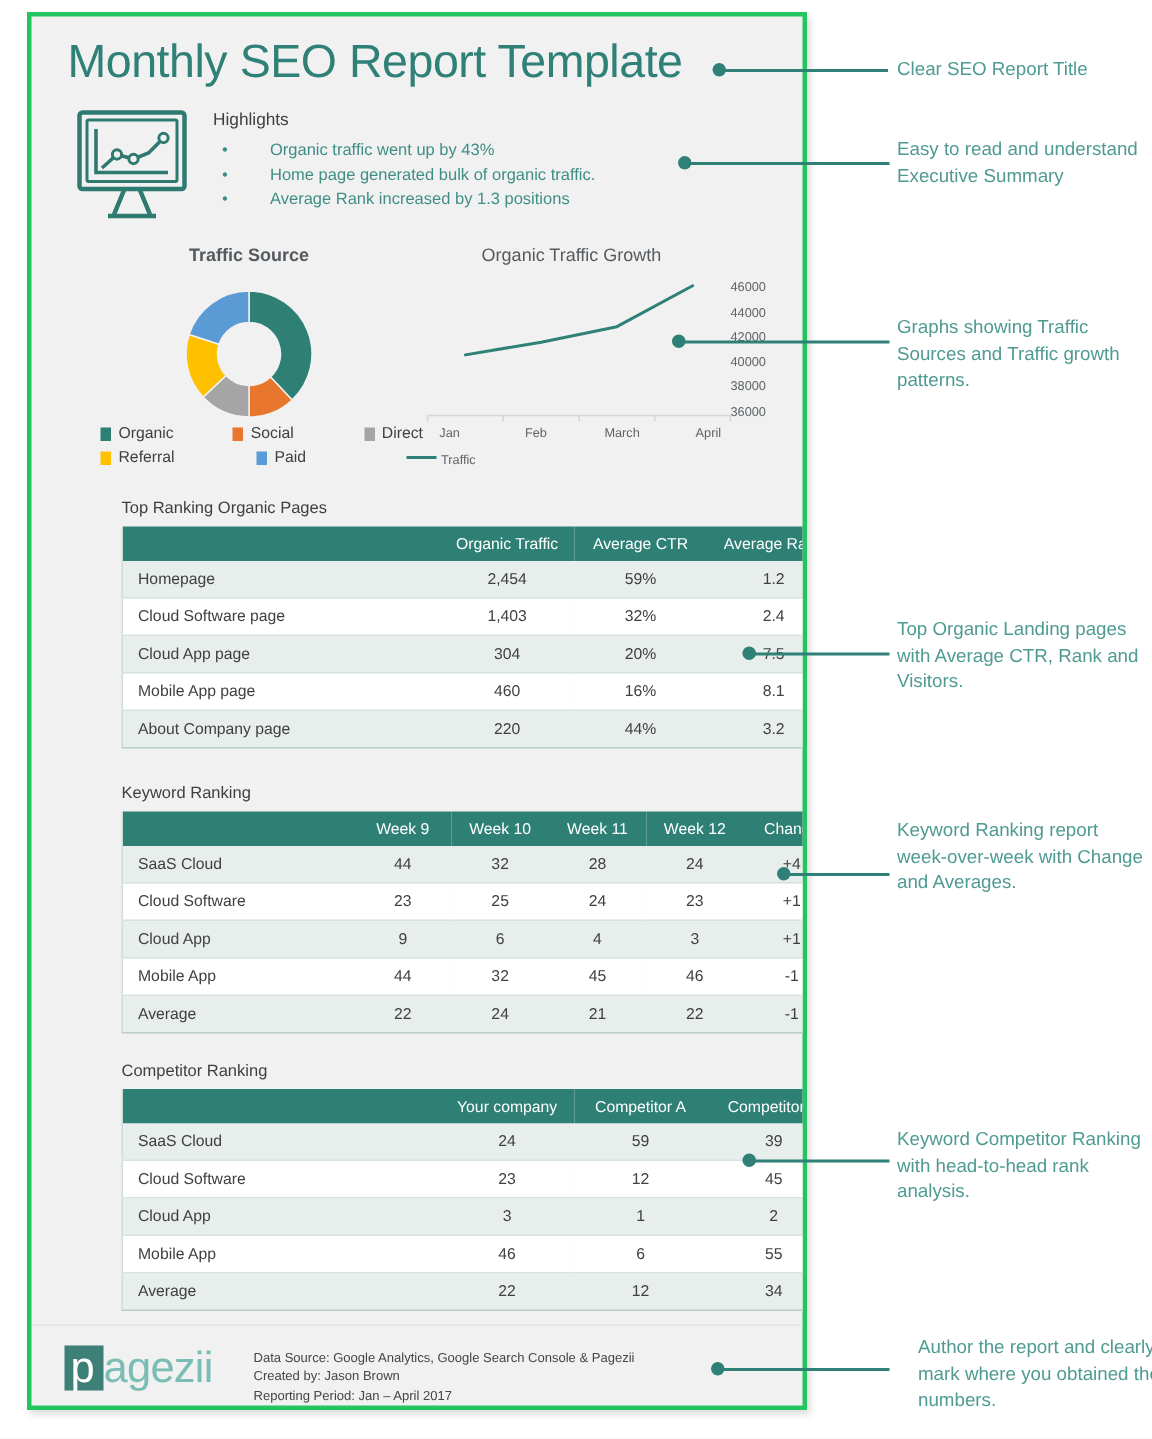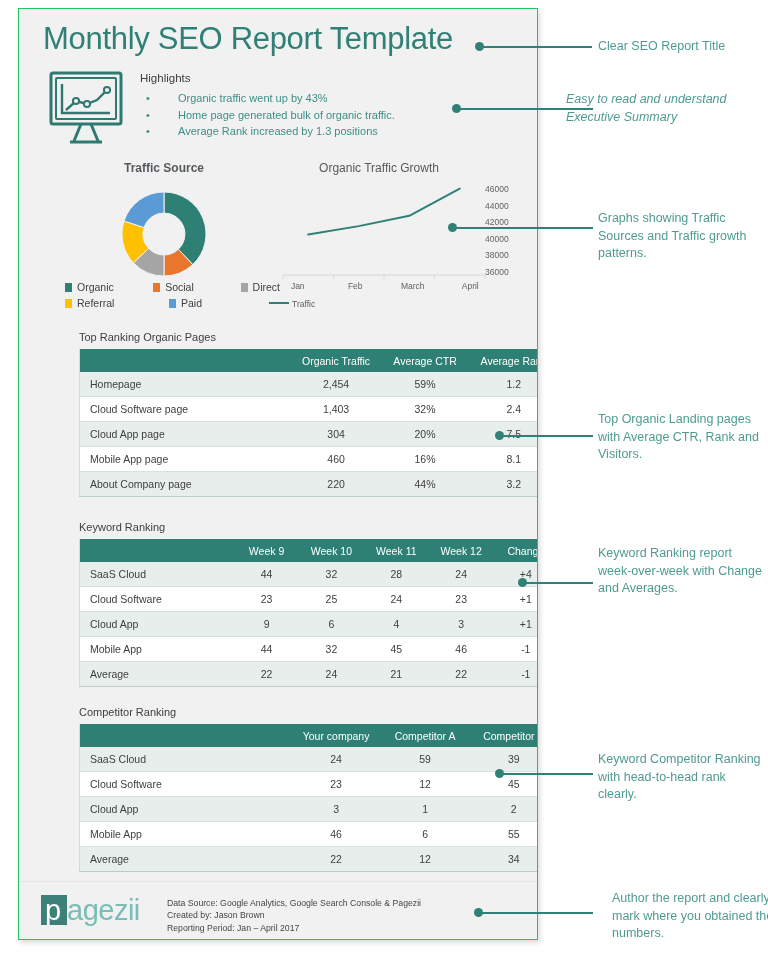--- a/index.html
+++ b/index.html
@@ -8,21 +8,21 @@
     background:#ffffff;
     font-family:"Liberation Sans", sans-serif;
     -webkit-font-smoothing:antialiased;
     overflow:hidden;
     position:relative;
   }
   
   .report-card{
     position:absolute;left:18px;top:8px;width:520px;height:932px;
     background:#f1f1f1;
-    border:1px solid #22c55e;
+    border:3px solid #22c55e;
     box-shadow:2px 3px 5px rgba(0,0,0,0.14);
     box-sizing:border-box;
     overflow:hidden;
   }
   
   .report-title{
     position:absolute;left:24px;top:12px;
     font-size:31px;color:#2f8076;font-weight:400;letter-spacing:-0.3px;
   }
   
@@ -345,33 +345,33 @@
     <div>Reporting Period: Jan – April 2017</div>
   </div>
 </div>
 
 <div class="callout-dot" style="left:475px;top:42px;"></div>
 <div class="callout-line" style="left:480px;top:46px;width:112px;"></div>
 <div class="anno" style="left:598px;top:38px;width:165px;">Clear SEO Report Title</div>
 
 <div class="callout-dot" style="left:452px;top:104px;"></div>
 <div class="callout-line" style="left:457px;top:108px;width:136px;"></div>
-<div class="anno" style="left:566px;top:91px;width:165px;font-style:italic;">Easy to read and understand Executive Summary</div>
+<div class="anno" style="left:598px;top:91px;width:165px;">Easy to read and understand Executive Summary</div>
 
 <div class="callout-dot" style="left:448px;top:223px;"></div>
 <div class="callout-line" style="left:453px;top:227px;width:140px;"></div>
 <div class="anno" style="left:598px;top:210px;width:167px;">Graphs showing Traffic Sources and Traffic growth patterns.</div>
 
 <div class="callout-dot" style="left:495px;top:431px;"></div>
 <div class="callout-line" style="left:500px;top:435px;width:93px;"></div>
 <div class="anno" style="left:598px;top:411px;width:167px;">Top Organic Landing pages with Average CTR, Rank and Visitors.</div>
 
 <div class="callout-dot" style="left:518px;top:578px;"></div>
 <div class="callout-line" style="left:523px;top:582px;width:70px;"></div>
 <div class="anno" style="left:598px;top:545px;width:167px;">Keyword Ranking report week-over-week with Change and Averages.</div>
 
 <div class="callout-dot" style="left:495px;top:769px;"></div>
 <div class="callout-line" style="left:500px;top:773px;width:93px;"></div>
-<div class="anno" style="left:598px;top:751px;width:167px;">Keyword Competitor Ranking with head-to-head rank clearly.</div>
+<div class="anno" style="left:598px;top:751px;width:167px;">Keyword Competitor Ranking with head-to-head rank analysis.</div>
 
 <div class="callout-dot" style="left:474px;top:908px;"></div>
 <div class="callout-line" style="left:479px;top:912px;width:114px;"></div>
 <div class="anno" style="left:612px;top:890px;width:168px;">Author the report and clearly mark where you obtained the numbers.</div>
 
 </body></html>

